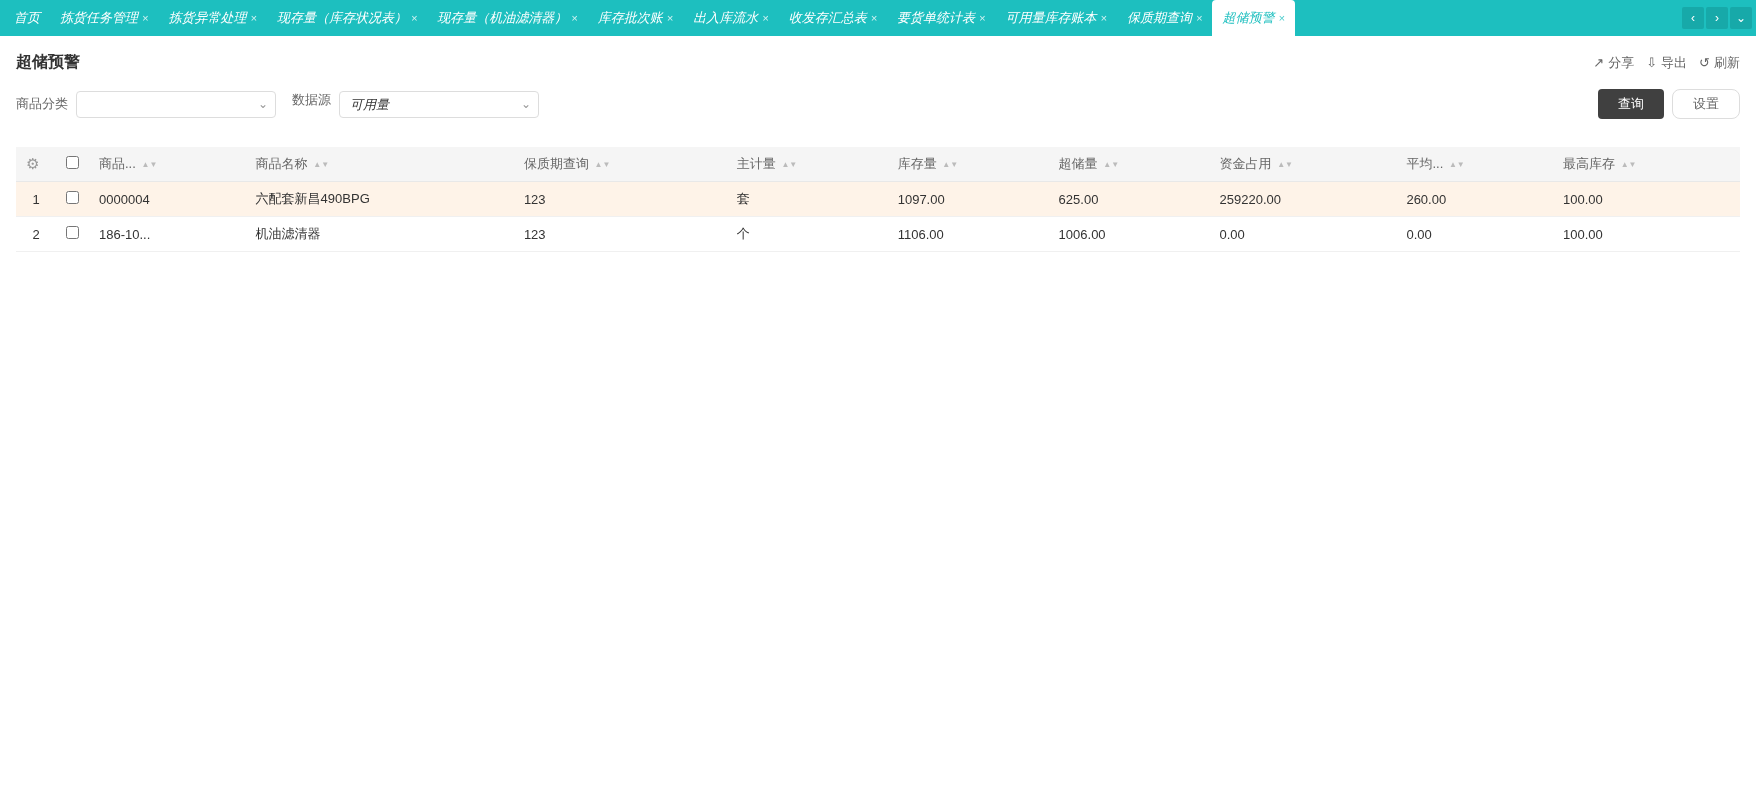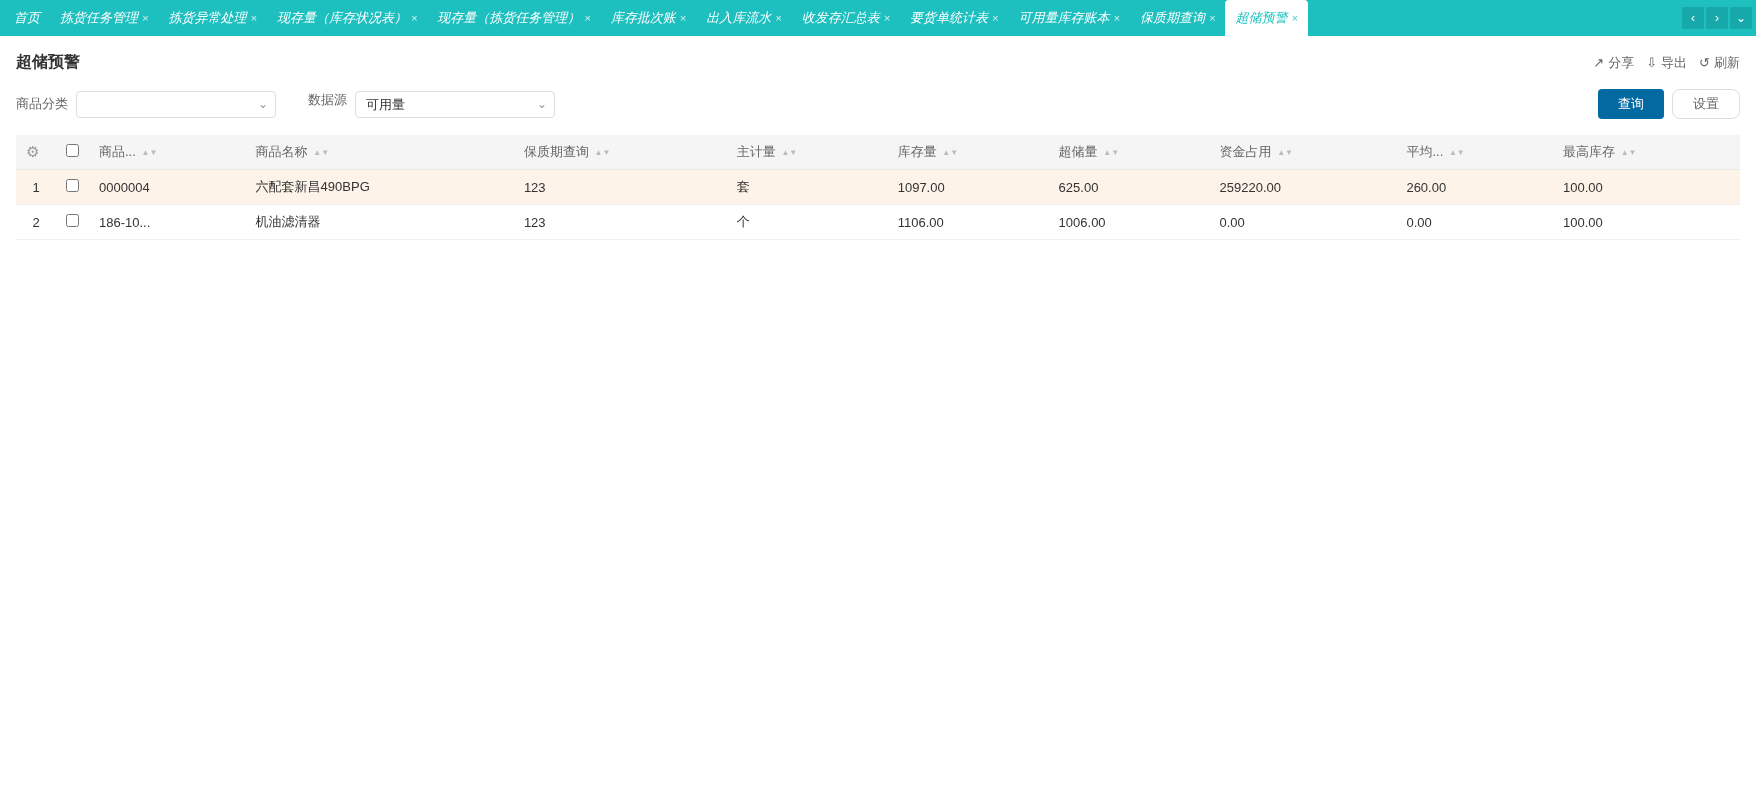--- a/index.html
+++ b/index.html
@@ -77,61 +77,62 @@
       font-size: 13px;
       display: flex;
       align-items: center;
       gap: 4px;
     }
 
     
     .filter-bar {
       display: flex;
       align-items: center;
-      gap: 32px;
-      margin-bottom: 16px;
+      gap: 16px;
+      margin-bottom: 28px;
     }
     .filter-item {
       display: flex;
       align-items: center;
       gap: 8px;
     }
     .filter-label { color: #666; white-space: nowrap; }
     .filter-select {
       border: 1px solid #ddd;
       border-radius: 4px;
       padding: 5px 28px 5px 10px;
       font-size: 13px;
       color: #333;
       background: #fff;
       cursor: pointer;
       appearance: none;
       position: relative;
       min-width: 200px;
+      font-style: italic;
     }
     .select-wrapper {
       position: relative;
       display: inline-block;
     }
     .select-wrapper .chevron {
       position: absolute;
       right: 8px;
       top: 50%;
       transform: translateY(-50%);
       color: #999;
       pointer-events: none;
       font-size: 12px;
     }
     .filter-actions {
       margin-left: auto;
       display: flex;
       gap: 8px;
     }
     .btn-query {
-      background: #0369a1;
+      background: #404040;
       color: #fff;
       border: none;
       border-radius: 4px;
       padding: 6px 20px;
       cursor: pointer;
       font-size: 13px;
     }
     .btn-settings {
       background: #fff;
       color: #666;
@@ -222,21 +223,21 @@
   </div>
   <div class="nav-item">
     <span>拣货异常处理</span>
     <span class="close-x">×</span>
   </div>
   <div class="nav-item">
     <span>现存量（库存状况表）</span>
     <span class="close-x">×</span>
   </div>
   <div class="nav-item">
-    <span>现存量（拣货任务管理）</span>
+    <span>现存量（机油滤清器）</span>
     <span class="close-x">×</span>
   </div>
   <div class="nav-item">
     <span>库存批次账</span>
     <span class="close-x">×</span>
   </div>
   <div class="nav-item">
     <span>出入库流水</span>
     <span class="close-x">×</span>
   </div>

